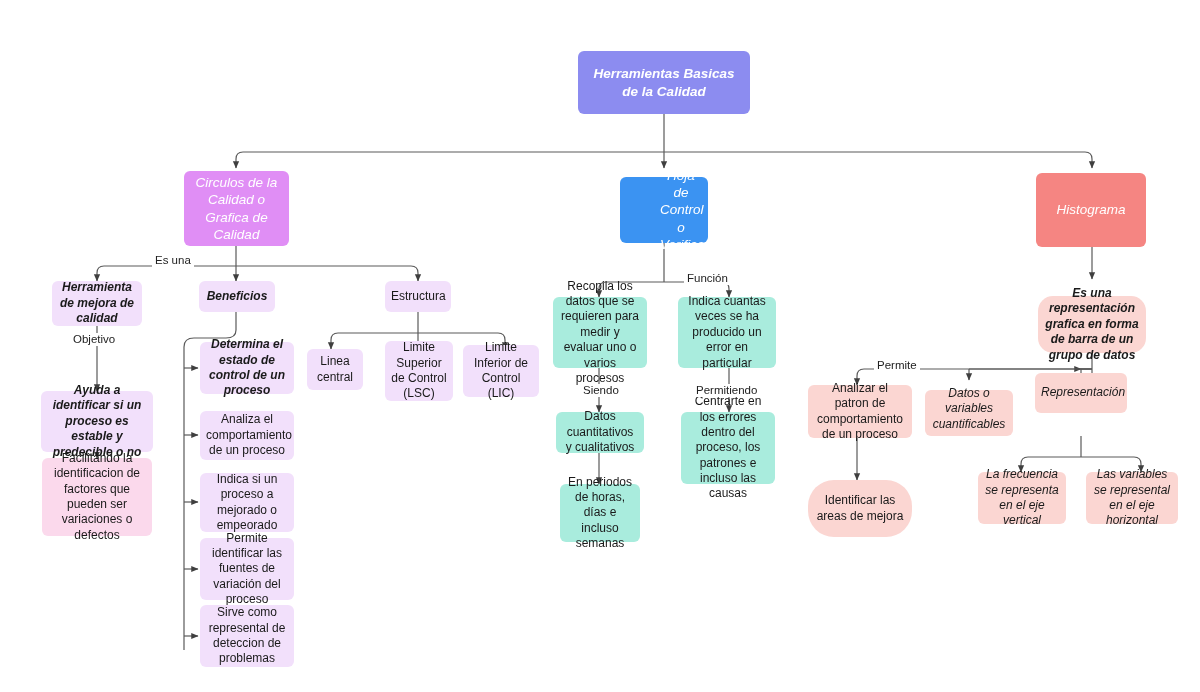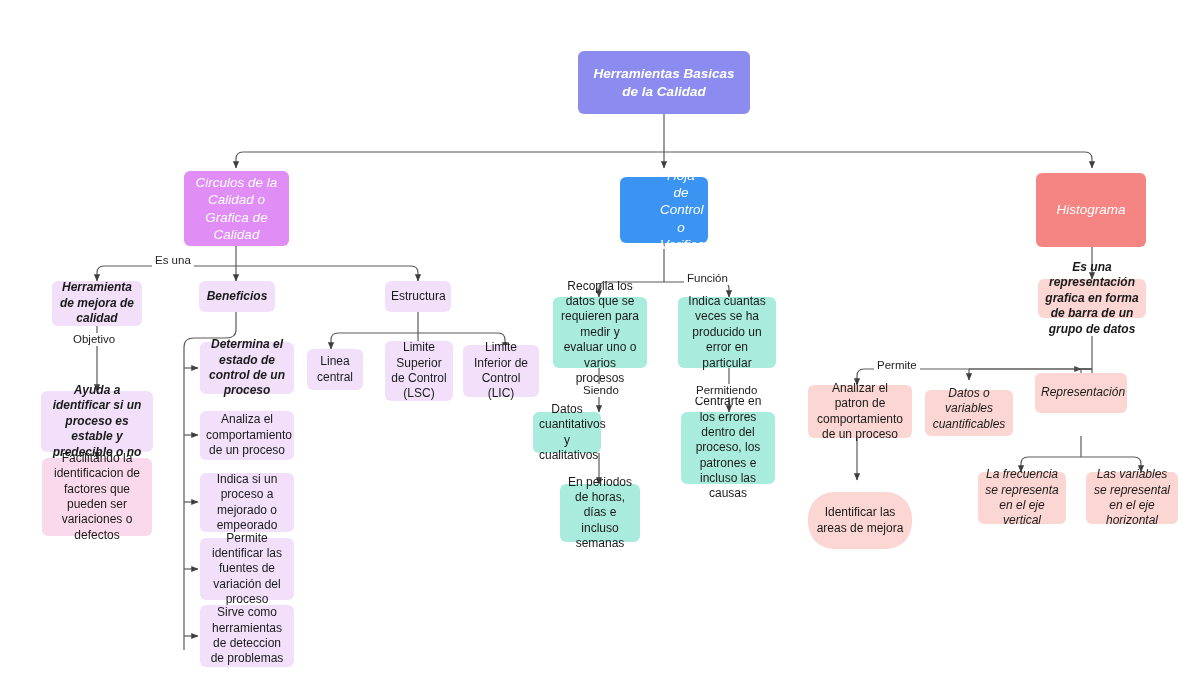--- a/index.html
+++ b/index.html
@@ -130,61 +130,61 @@
   <div class="node lav plain" style="left:200px;top:411px;width:94px;height:49px;">
     <span>Analiza el comportamiento de un proceso</span>
   </div>
   <div class="node lav plain" style="left:200px;top:473px;width:94px;height:59px;">
     <span>Indica si un proceso a mejorado o empeorado</span>
   </div>
   <div class="node lav plain" style="left:200px;top:538px;width:94px;height:62px;">
     <span>Permite identificar las fuentes de variación del proceso</span>
   </div>
   <div class="node lav plain" style="left:200px;top:605px;width:94px;height:62px;">
-    <span>Sirve como herramientas de deteccion de problemas</span>
+    <span>Sirve como represental de deteccion de problemas</span>
   </div>
 
   <div class="node lav plain" style="left:385px;top:281px;width:66px;height:31px;">
     <span>Estructura</span>
   </div>
 
   <div class="node lav plain" style="left:307px;top:349px;width:56px;height:41px;">
     <span>Linea central</span>
   </div>
   <div class="node lav plain" style="left:385px;top:341px;width:68px;height:60px;">
     <span>Limite Superior de Control (LSC)</span>
   </div>
   <div class="node lav plain" style="left:463px;top:345px;width:76px;height:52px;">
     <span>Limite Inferior de Control (LIC)</span>
   </div>
 
   <div class="node teal plain" style="left:553px;top:297px;width:94px;height:71px;">
     <span>Recopila los datos que se requieren para medir y evaluar uno o varios procesos</span>
   </div>
-  <div class="node teal plain" style="left:533px;top:412px;width:68px;height:41px;">
+  <div class="node teal plain" style="left:556px;top:412px;width:88px;height:41px;">
     <span>Datos cuantitativos y cualitativos</span>
   </div>
   <div class="node teal plain" style="left:560px;top:484px;width:80px;height:58px;">
     <span>En periodos de horas, días e incluso semanas</span>
   </div>
   <div class="node teal plain" style="left:678px;top:297px;width:98px;height:71px;">
     <span>Indica cuantas veces se ha producido un error en particular</span>
   </div>
   <div class="node teal plain" style="left:681px;top:412px;width:94px;height:72px;">
     <span>Centrarte en los errores dentro del proceso, los patrones e incluso las causas</span>
   </div>
 
-  <div class="node salmon ital" style="left:1038px;top:279px;width:108px;height:39px;">
+  <div class="node salmon ital" style="left:1038px;top:296px;width:108px;height:57px;border-radius:15px;">
     <span>Es una representación grafica en forma de barra de un grupo de datos</span>
   </div>
 
   <div class="node salmon plain" style="left:808px;top:385px;width:104px;height:53px;">
     <span>Analizar el patron de comportamiento de un proceso</span>
   </div>
-  <div class="node salmon plain" style="left:808px;top:492px;width:104px;height:57px;border-radius:26px;">
+  <div class="node salmon plain" style="left:808px;top:480px;width:104px;height:57px;border-radius:26px;">
     <span>Identificar las areas de mejora</span>
   </div>
 
   <div class="node salmon ital-n" style="left:925px;top:390px;width:88px;height:46px;align-items:flex-end;">
     <span>Datos o variables cuantificables</span>
   </div>
 
   <div class="node salmon ital-n" style="left:1035px;top:373px;width:92px;height:40px;">
     <span>Representación</span>
   </div>

